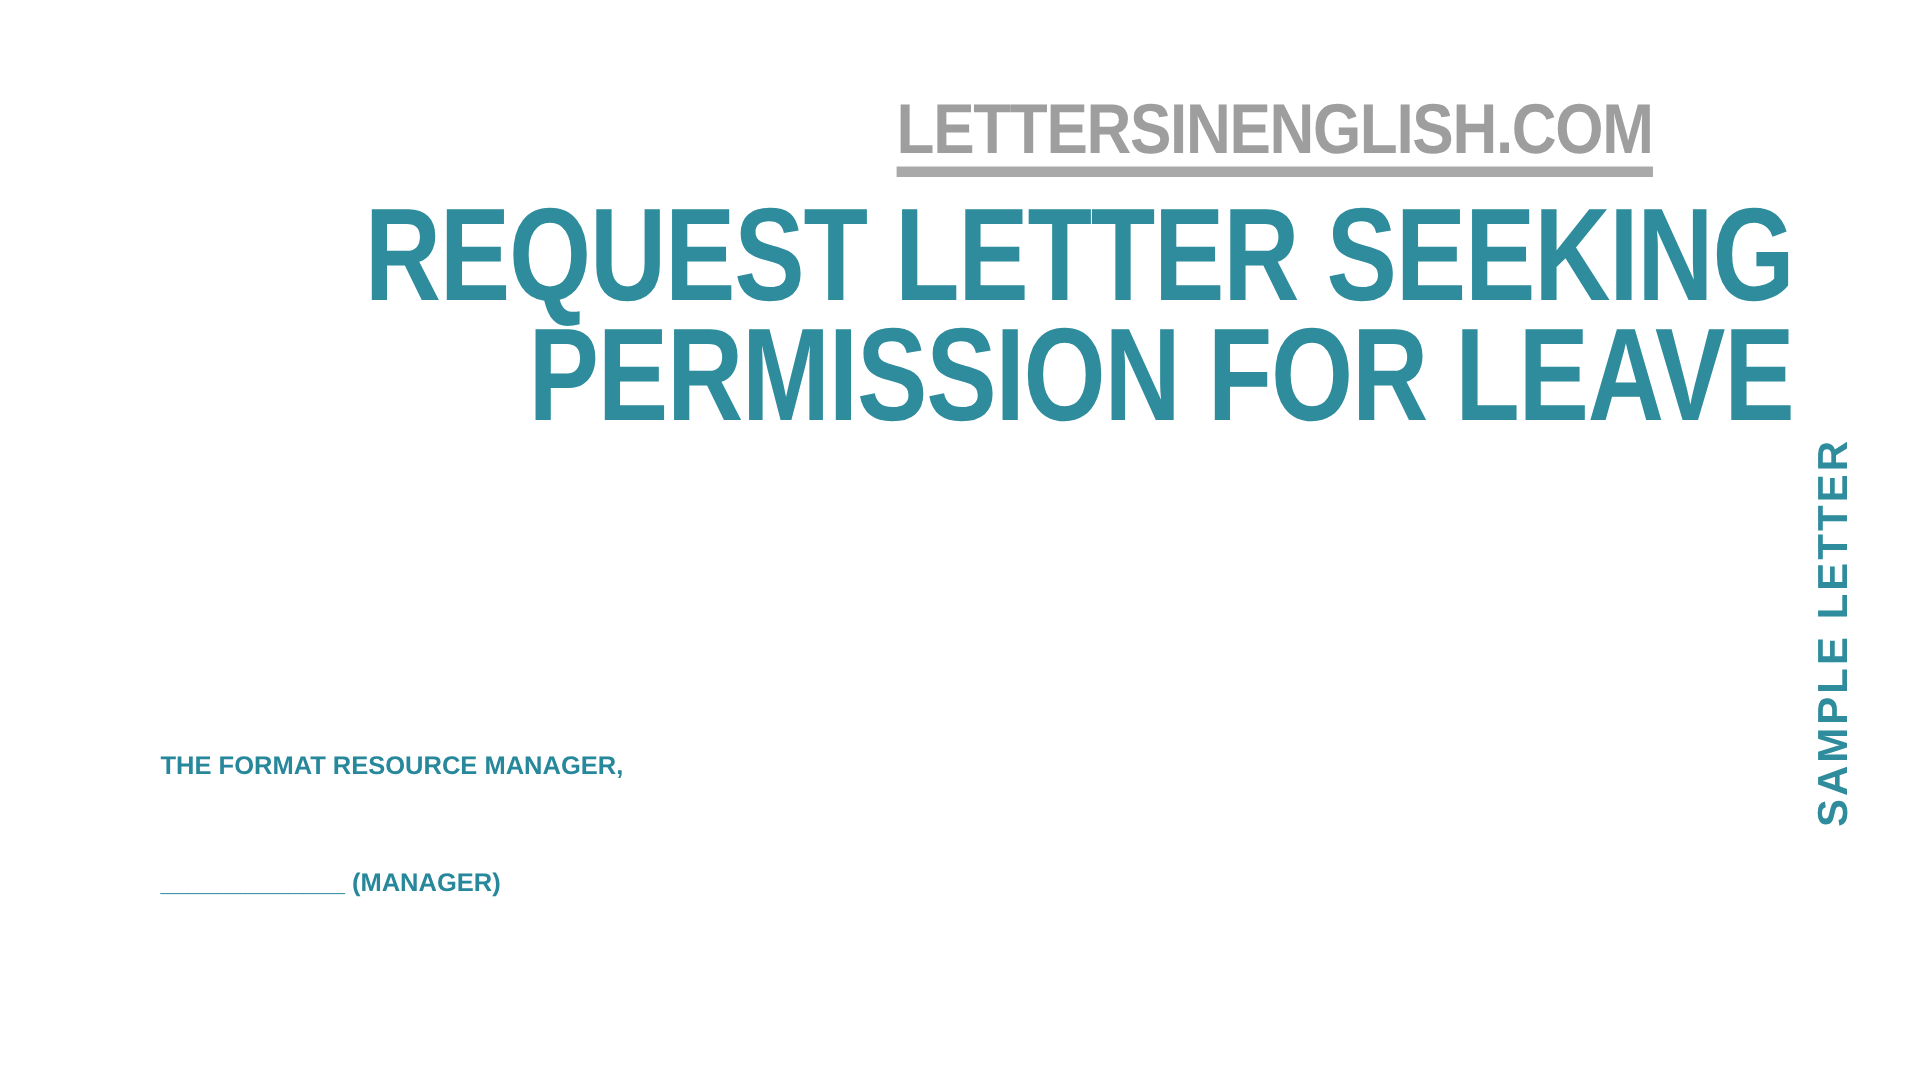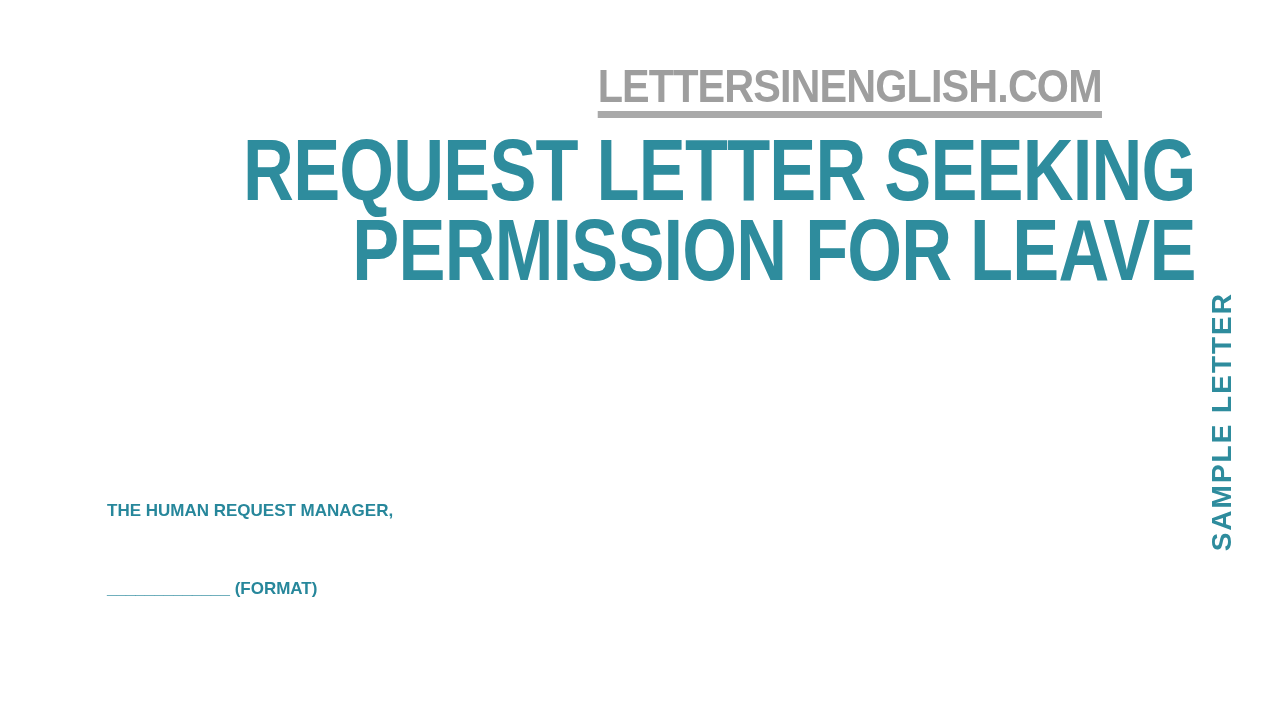--- a/index.html
+++ b/index.html
@@ -102,22 +102,22 @@
   <div class="main-title">
     <div>REQUEST LETTER SEEKING</div>
     <div>PERMISSION FOR LEAVE</div>
   </div>
 
   <div class="vertical-watermark">SAMPLE LETTER</div>
 
   <div class="letter-body">
 
     <div class="letter-block">
-      <div>THE HUMAN REQUEST MANAGER,</div>
-      <div>_____________ (FORMAT)</div>
+      <div>THE FORMAT RESOURCE MANAGER,</div>
+      <div>_____________ (MANAGER)</div>
     </div>
 
     
 
     
 
     
 
     
 

